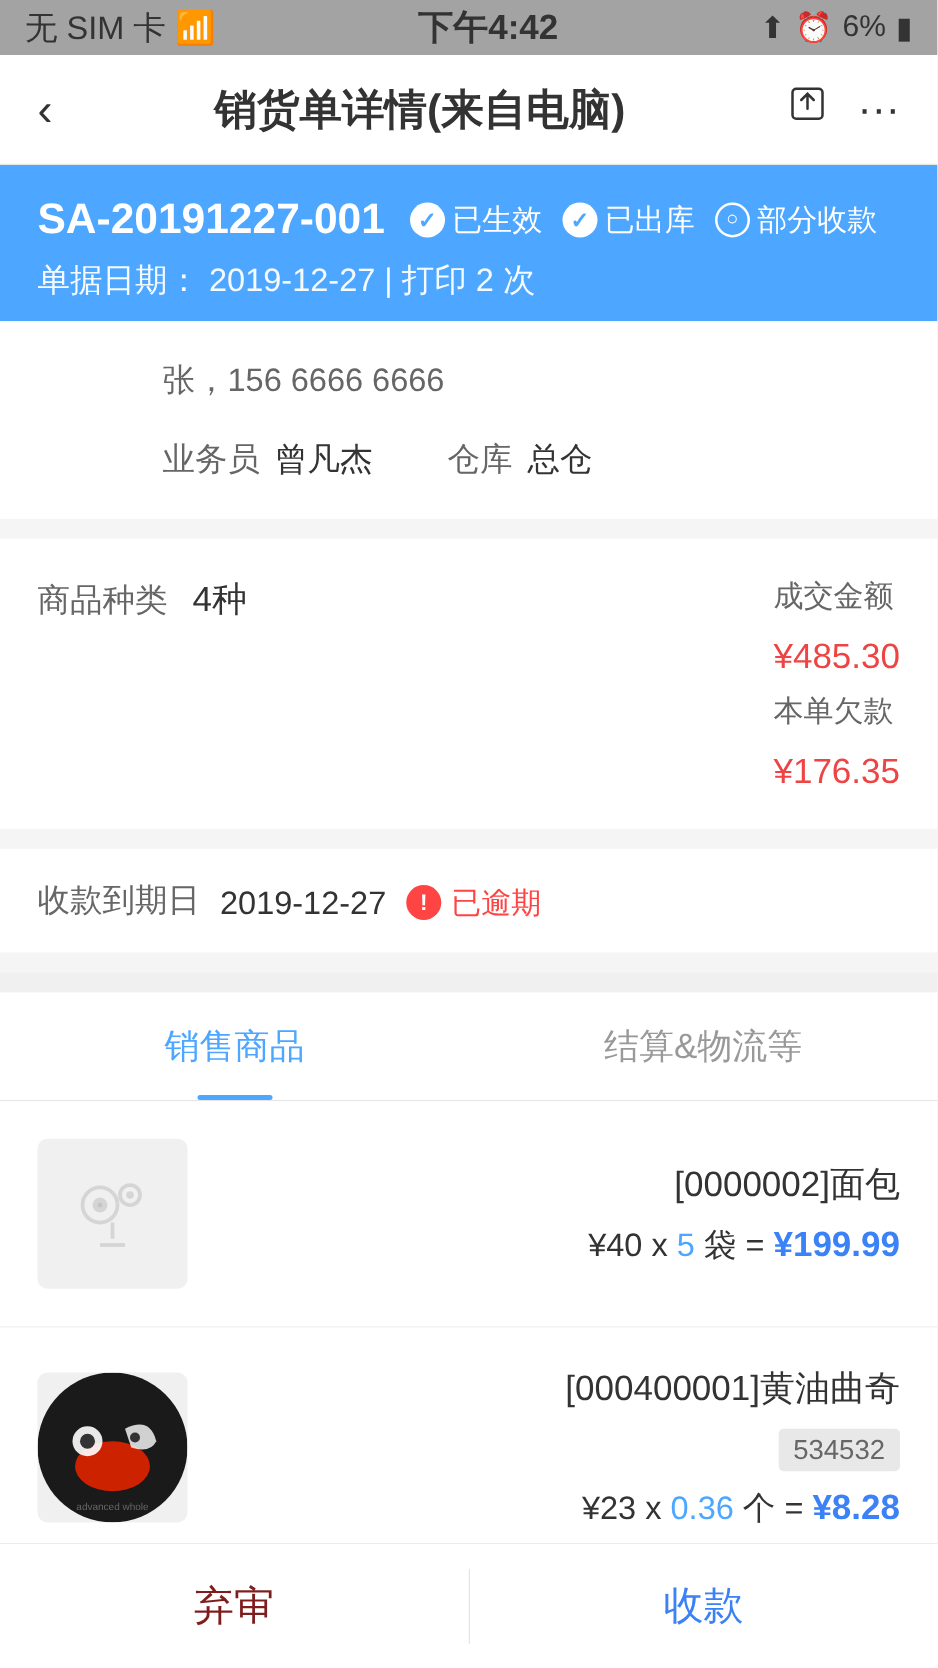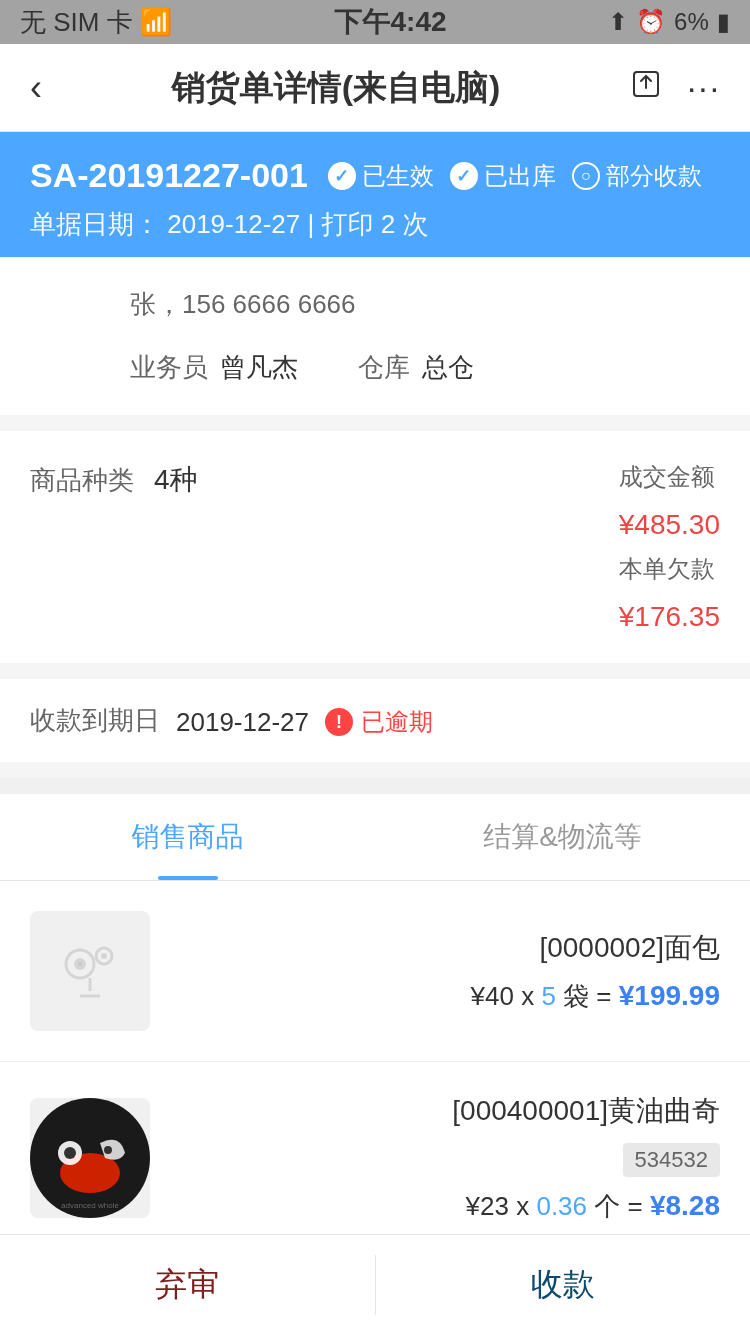--- a/index.html
+++ b/index.html
@@ -317,21 +317,21 @@
     }
     .bottom-btn {
       flex: 1;
       display: flex;
       align-items: center;
       justify-content: center;
       font-size: 32px;
       cursor: pointer;
     }
     .bottom-btn.cancel { color: #7f1d1d; }
-    .bottom-btn.confirm { color: #0c4a6e; }
+    .bottom-btn.confirm { color: #3b82f6; }
     .bottom-divider {
       width: 1px;
       height: 60px;
       background: #e5e5e5;
       align-self: center;
     }
   </style>
 </head>
 <body>
 

